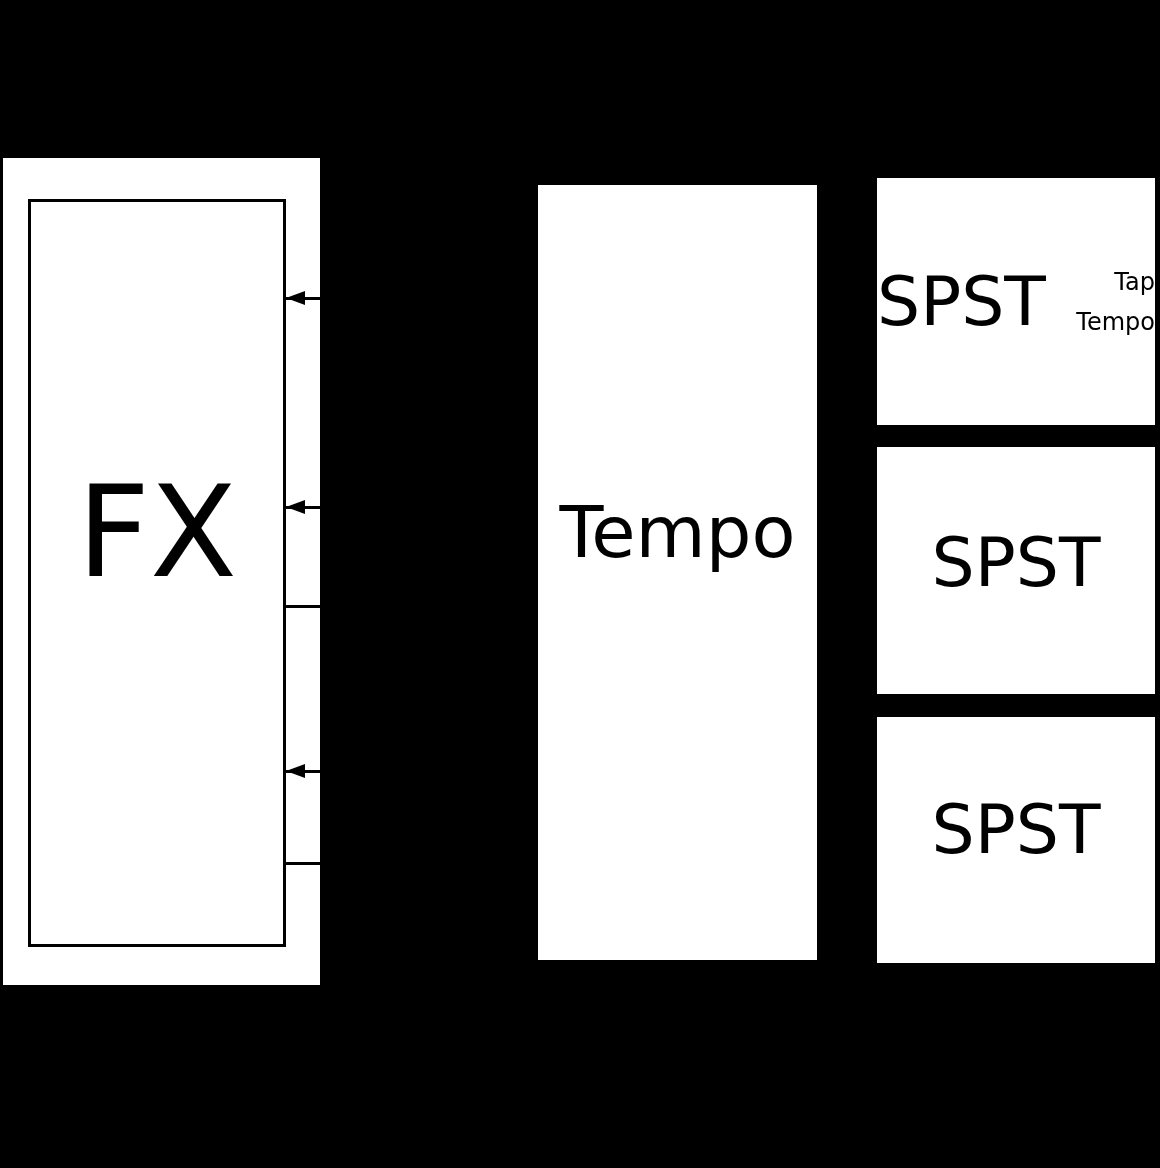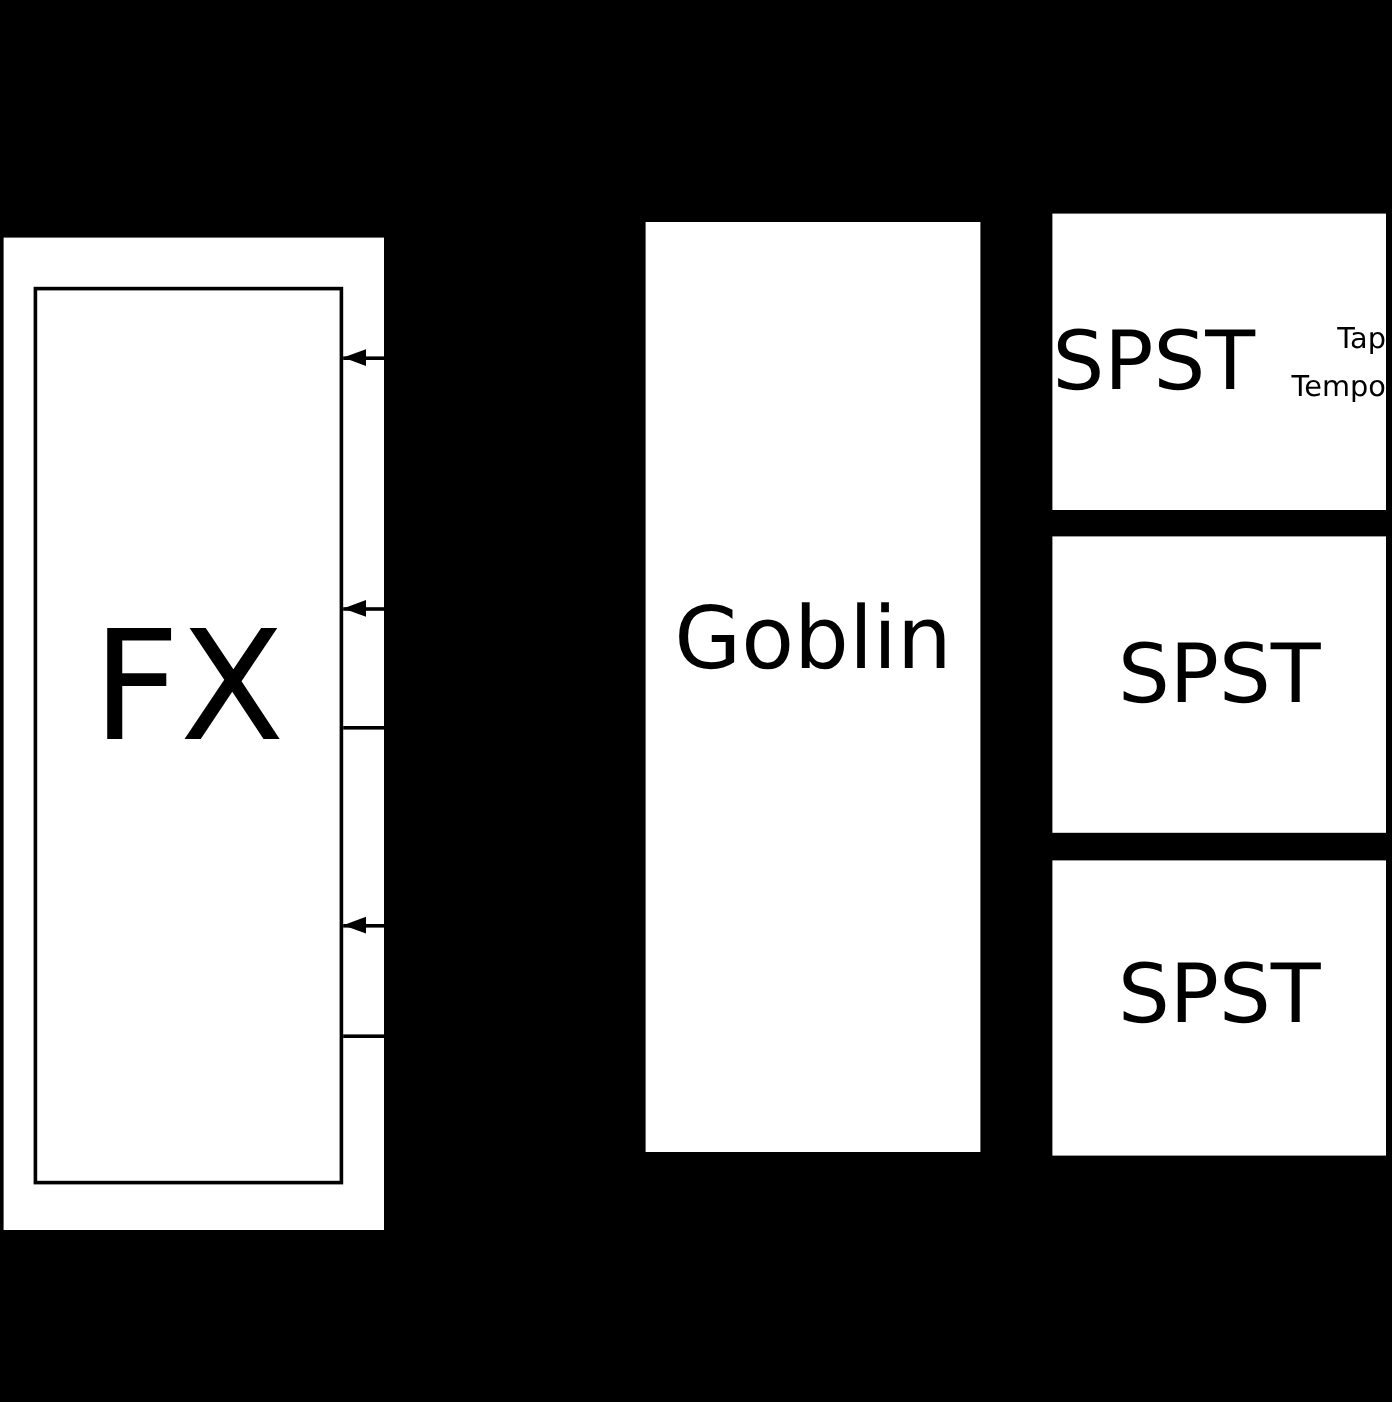--- a/index.html
+++ b/index.html
@@ -19,21 +19,20 @@
   .box {
     position: absolute;
     background: #ffffff;
   }
   
   .fx-enclosure {
     left: 3px;
     top: 158px;
     width: 317px;
     height: 827px;
-    margin-top: 40px;
   }
   
   .fx-inner {
     position: absolute;
     left: 25px;
     top: 41px;
     width: 258px;
     height: 748px;
     background: #ffffff;
     border: 3px solid #000000;
@@ -143,21 +142,21 @@
   </div>
   <div class="wire wire-y-4">
     <div class="wire-line"></div>
     <div class="wire-head"></div>
   </div>
   <div class="wire wire-y-5">
     <div class="wire-line"></div>
   </div>
 
   <div class="box goblin-box">
-    <div class="goblin-label">Goblin</div>
+    <div class="goblin-label">Tempo</div>
   </div>
 
   <div class="box spst-box spst-1">
     <div class="spst-label">SPST</div>
     <div class="spst-sublabel">Tap Tempo</div>
   </div>
 
   <div class="box spst-box spst-2">
     <div class="spst-label">SPST</div>
   </div>

